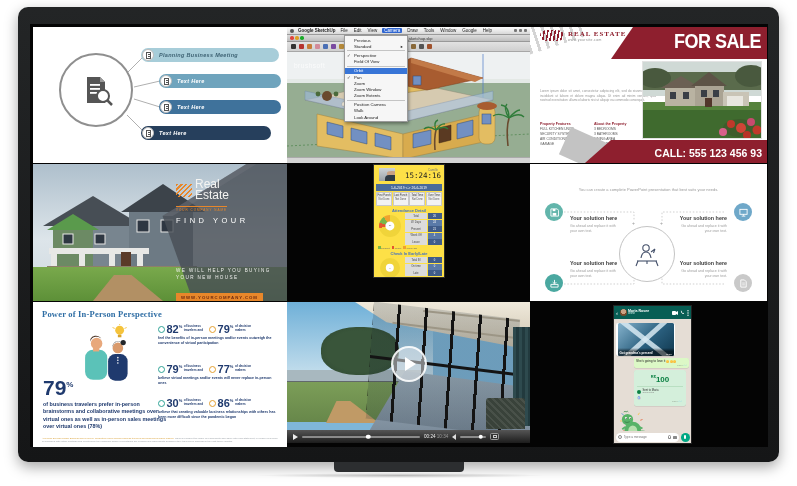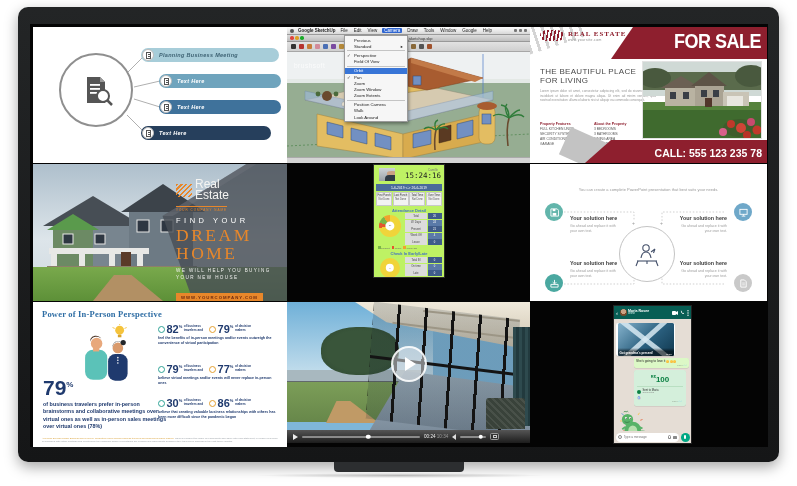--- a/index.html
+++ b/index.html
@@ -97,21 +97,21 @@
   .dh-logo-txt{font-family:Liberation Sans, sans-serif;color:#f4f4f2;font-size:12px;line-height:.95}
   .dh-sub{font-size:3px;color:#e8872a;letter-spacing:1px;border-top:.5px solid #e8872a;padding-top:1px}
   .dh-kicker{color:#fff;font-size:7.5px;letter-spacing:3.5px}
   .dh-big{font-family:"Liberation Serif",serif;color:#e8872a;font-size:17.5px;letter-spacing:2.5px;line-height:1.05}
   .dh-sub2{color:#f0f0ee;font-size:4.6px;letter-spacing:1.4px;line-height:1.5}
   .dh-site{background:#e8872a;color:#6e2a10;font-weight:bold;font-size:4.3px;letter-spacing:1px;
     padding:2px 5px;display:inline-block}
 
   
   .p5{left:257px;top:140px;width:243px;height:137px}
-  .phone-app{position:absolute;left:86px;top:0;width:72px;height:114px;background:#bef264;overflow:hidden;
+  .phone-app{position:absolute;left:86px;top:0;width:72px;height:114px;background:#fde047;overflow:hidden;
     border:1px solid #2a2a2a;font-size:3px;color:#333}
   .att-photo{position:absolute;left:5px;top:3px;width:16px;height:13px;background:linear-gradient(#cfd4d8,#9aa1a7);overflow:hidden}
   .att-head{position:absolute;left:8px;top:3px;width:10px;height:4px;border-radius:50% 50% 0 0;background:#caa183}
   .att-suit{position:absolute;left:6px;top:7px;width:14px;height:6px;border-radius:4px 4px 0 0;background:#2f3a45}
   .att-name{position:absolute;right:6px;top:3px;font-size:3px;color:#777}
   .att-clock{position:absolute;right:3px;top:6px;font-family:"DejaVu Sans Mono",monospace;font-size:7.5px;color:#222}
   .att-bar{position:absolute;left:2px;right:2px;top:19px;height:7px;background:#4a6b9a;color:#fff;
     display:flex;align-items:center;justify-content:center;font-size:3.4px}
   .punches{position:absolute;left:2px;right:2px;top:27px;height:14px;display:flex;gap:.5px}
   .punch{flex:1;border:.5px solid #c9c9c9;background:#f2f2f2;text-align:center;padding-top:.5px}
@@ -439,24 +439,20 @@
       <div class="fs-stripes"></div>
       <div class="fs-topband"></div>
       <div class="fs-forsale">FOR SALE</div>
       <div class="abs" style="left:10px;top:3px;display:flex;align-items:flex-start;gap:4px">
         <span class="fs-logo-mark"></span>
         <span>
           <span class="fs-brand" style="display:block">REAL ESTATE</span>
           <span class="fs-site" style="display:block">www.yoursite.com</span>
         </span>
       </div>
-      <div class="abs fs-head" style="left:10px;top:40px">
-        <span style="display:block">THE BEAUTIFUL PLACE</span>
-        <span style="display:block">FOR LIVING</span>
-      </div>
       <div class="abs fs-body" style="left:10px;top:62px">Lorem ipsum dolor sit amet, consectetur adipiscing elit, sed do eiusmod tempor incididunt ut labore et dolore magna aliqua. Ut enim ad minim veniam, quis nostrud exercitation ullamco laboris nisi ut aliquip ea commodo consequat.</div>
       <div class="abs" style="left:10px;top:95px;width:52px">
         <div class="fs-colt">Property Features</div>
         <div class="fs-item">FULL KITCHEN UNITS</div>
         <div class="fs-item">SECURITY SYSTEMS</div>
         <div class="fs-item">AIR CONDITIONING</div>
         <div class="fs-item">GARAGE</div>
       </div>
       <div class="abs" style="left:64px;top:95px;width:48px">
         <div class="fs-colt">About the Property</div>
@@ -490,21 +486,21 @@
           <circle cx="88" cy="62" r="4" fill="#c0392b"></circle>
             <circle cx="98" cy="66" r="5" fill="#d04436"></circle>
           <circle cx="108" cy="60" r="4" fill="#c74a6e"></circle>
             <circle cx="114" cy="68" r="4.5" fill="#c0392b"></circle>
           <circle cx="80" cy="70" r="4" fill="#d8608a"></circle>
             <circle cx="104" cy="73" r="4" fill="#b83226"></circle>
         </svg>
       </div>
       <div class="fs-callstripe"></div>
       <div class="fs-callband"></div>
-      <div class="fs-call">CALL: 555 123 235 78</div>
+      <div class="fs-call">CALL: 555 123 456 93</div>
     </div>
 
     <div class="abs p4">
       <div class="dh-sky"></div>
       <svg width="200" height="110" viewBox="0 0 200 110" style="position:absolute;left:0;top:14px">
         <polygon points="60,18 110,48 10,48" fill="#474e55"></polygon>
         <rect x="22" y="48" width="78" height="42" fill="#78858f"></rect>
         <polygon points="130,6 172,34 88,34" fill="#3c434a"></polygon>
         <rect x="96" y="34" width="64" height="56" fill="#6d7a84"></rect>
         <polygon points="40,36 66,52 14,52" fill="#5a9a4c"></polygon>
@@ -527,24 +523,20 @@
       <div class="dh-overlay2"></div>
       <div class="abs" style="left:143px;top:15px;display:flex;gap:3px;align-items:center;z-index:3">
         <span class="dh-logo-mark"></span>
         <span>
           <span class="dh-logo-txt" style="display:block">Real</span>
           <span class="dh-logo-txt" style="display:block">Estate</span>
         </span>
       </div>
       <div class="abs dh-sub" style="left:143px;top:42px;z-index:3">YOUR COMPANY NAME</div>
       <div class="abs dh-kicker" style="left:143px;top:52px;z-index:3">FIND YOUR</div>
-      <div class="abs dh-big" style="left:143px;top:62px;z-index:3">
-        <span style="display:block">DREAM</span>
-        <span style="display:block">HOME</span>
-      </div>
       <div class="abs dh-sub2" style="left:143px;top:104px;z-index:3">
         <span style="display:block">WE WILL HELP YOU BUYING</span>
         <span style="display:block">YOUR NEW HOUSE</span>
       </div>
       <div class="abs" style="left:143px;top:121px;z-index:3">
         <span class="dh-site">WWW.YOURCOMPANY.COM</span>
       </div>
     </div>
 
     <div class="abs p5">

